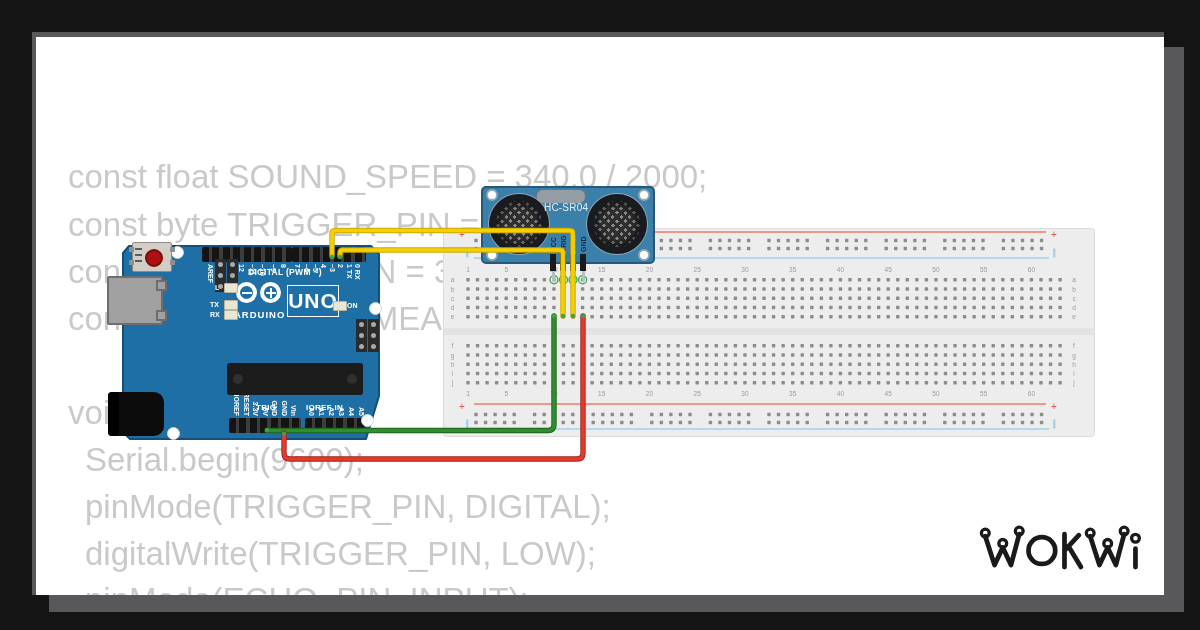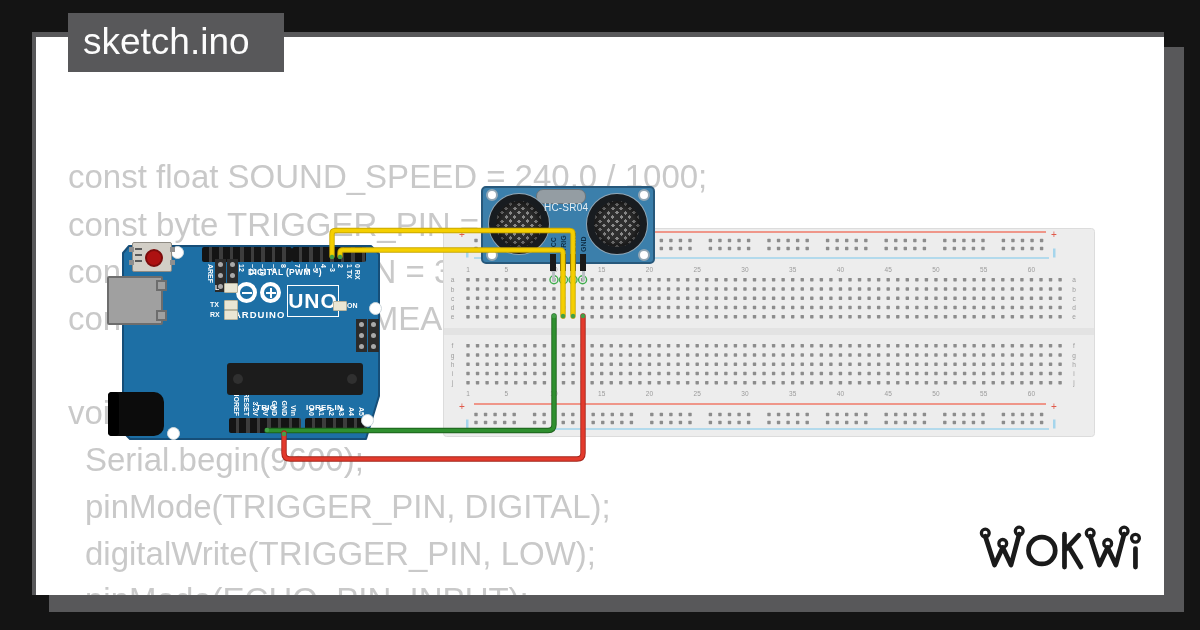--- a/index.html
+++ b/index.html
@@ -70,21 +70,21 @@
 </style>
 </head>
 <body>
 
 <div id="page">
   <div id="shadow"></div>
 
   <div id="canvas">
     <div id="world">
       <div id="code-layer">
-          <div class="code-line" style="left: 68px; top: 158px;">const float SOUND_SPEED = 240.0 / 1000;</div>
+          <div class="code-line" style="left: 68px; top: 158px;">const float SOUND_SPEED = 340.0 / 2000;</div>
           <div class="code-line" style="left: 68px; top: 206px;">const byte TRIGGER_PIN = 2;</div>
           <div class="code-line" style="left: 68px; top: 253px;">const byte ECHO_PIN = 3;</div>
           <div class="code-line" style="left: 68px; top: 300px;">const unsigned long MEASURE_INTERVAL = 1000;</div>
           <div class="code-line" style="left: 68px; top: 394px;">void setup() {</div>
           <div class="code-line" style="left: 85px; top: 441px;">Serial.begin(9600);</div>
           <div class="code-line" style="left: 85px; top: 488px;">pinMode(TRIGGER_PIN, DIGITAL);</div>
           <div class="code-line" style="left: 85px; top: 535px;">digitalWrite(TRIGGER_PIN, LOW);</div>
           <div class="code-line" style="left: 85px; top: 581px;">pinMode(ECHO_PIN, INPUT);</div>
         </div>
 
@@ -1173,16 +1173,13 @@
           <circle cx="129" cy="24" r="3.8" stroke-width="3.2"></circle>
           <circle cx="145" cy="12" r="3.8" stroke-width="3.2"></circle>
           <path d="M156,29 L156,47"></path>
           <circle cx="156" cy="19" r="3.8" stroke-width="3.2"></circle>
         </g>
       </svg>
 
     </div>
   </div>
 
-  <div id="tab">
-    <span>sketch.ino</span>
-  </div>
 </div>
 
 </body></html>

